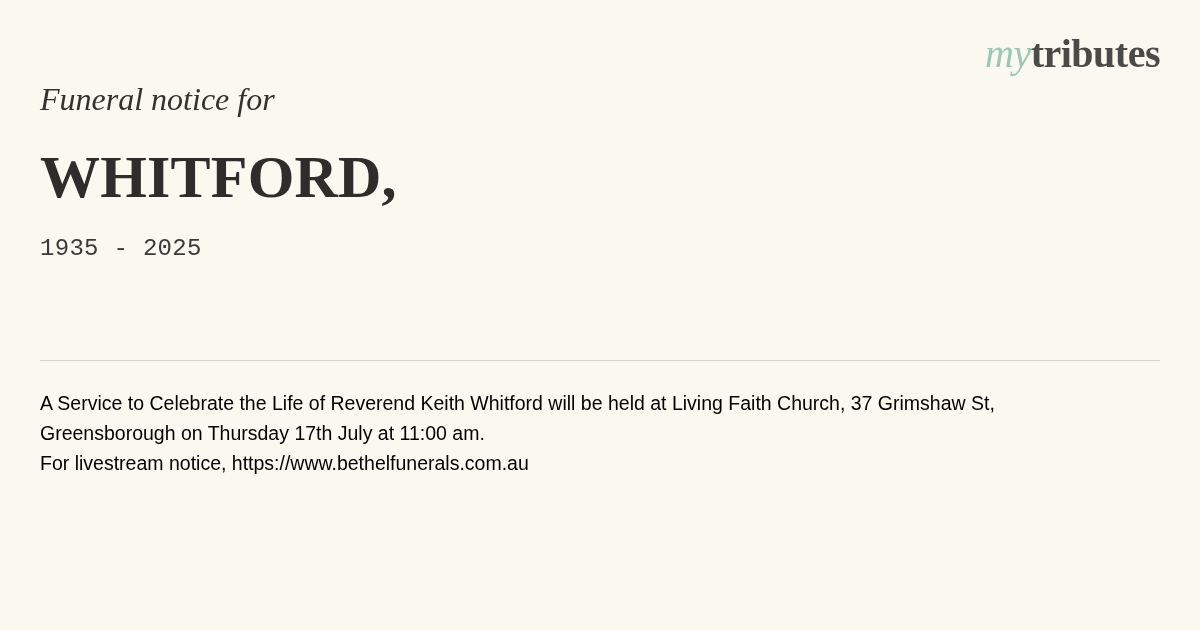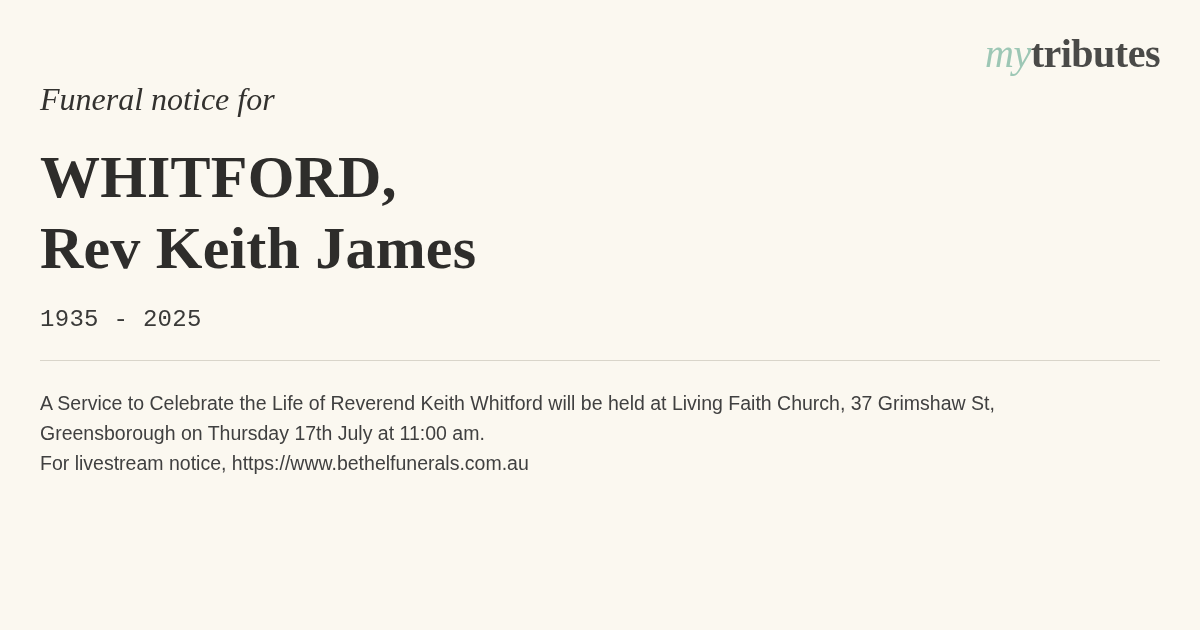--- a/index.html
+++ b/index.html
@@ -79,40 +79,39 @@
     height: 1px;
     background: #d9d5ca;
   }
   .notice-body {
     position: absolute;
     left: 40px;
     top: 388px;
     width: 1060px;
     font-size: 19.5px;
     line-height: 30px;
-    color: #404040;
+    color: #000000;
   }
   .notice-body p {
     margin: 0;
   }
 </style>
 </head>
 <body>
 
 <div class="page">
 
   <div class="brand">
     <span class="brand-my">my</span><span class="brand-tributes">tributes</span>
   </div>
 
   <div class="content">
     <p class="eyebrow">Funeral notice for</p>
     <h1 class="deceased-name">
       <span class="name-line">WHITFORD,</span>
-      <span class="name-line">Rev Keith James</span>
     </h1>
     <p class="years">1935 - 2025</p>
   </div>
 
   <div class="divider"></div>
 
   <div class="notice-body">
     <p>A Service to Celebrate the Life of Reverend Keith Whitford will be held at Living Faith Church, 37 Grimshaw St, Greensborough on Thursday 17th July at 11:00 am.</p>
     <p>For livestream notice, https://www.bethelfunerals.com.au</p>
   </div>

